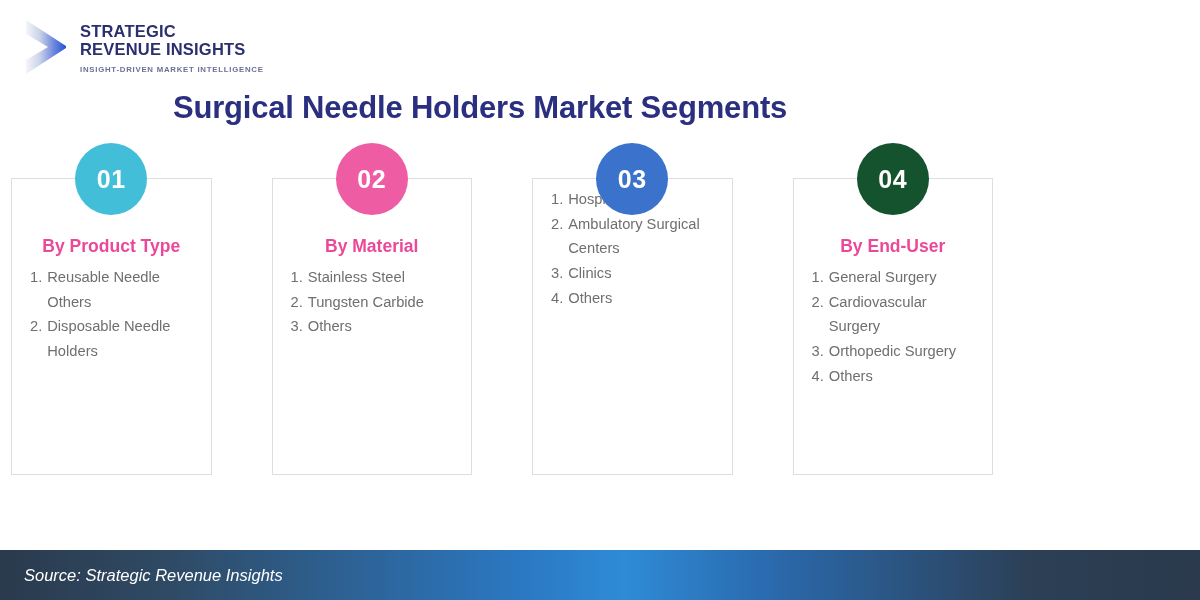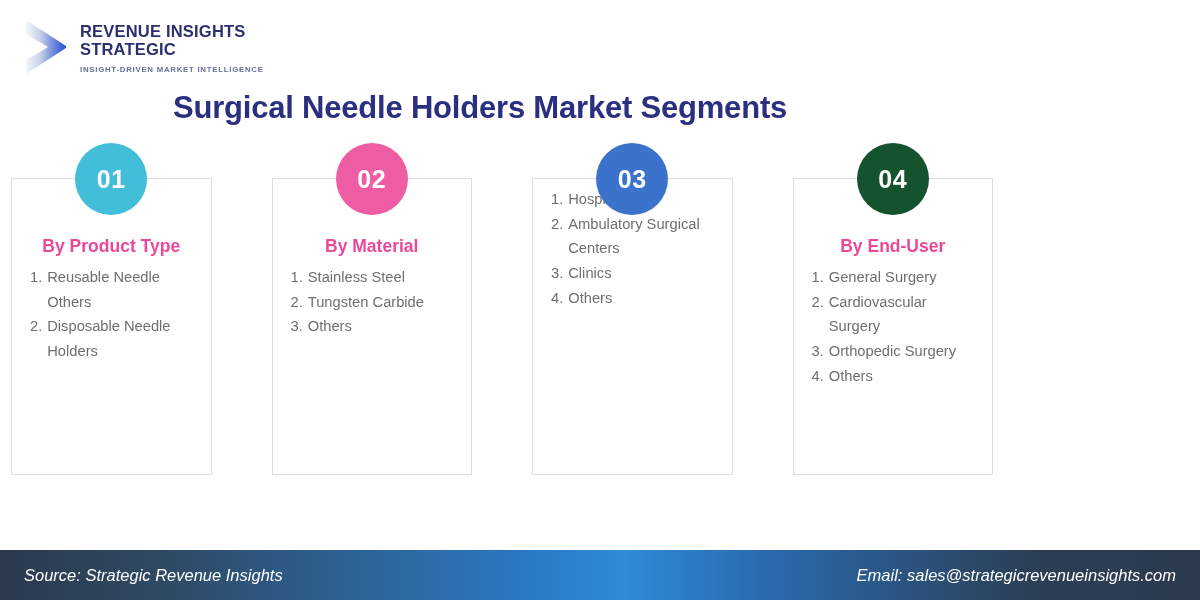--- a/index.html
+++ b/index.html
@@ -173,22 +173,22 @@
       <linearGradient id="chevGrad" x1="0" y1="0" x2="1" y2="0">
         <stop offset="0%" stop-color="#f4f6fa"></stop>
         <stop offset="35%" stop-color="#c9d2e8"></stop>
         <stop offset="70%" stop-color="#6d86dd"></stop>
         <stop offset="100%" stop-color="#2353d6"></stop>
       </linearGradient>
     </defs>
     <path d="M4 2 L4 16 L26 29 L4 42 L4 56 L44 30 L44 28 Z" fill="url(#chevGrad)"></path>
   </svg>
   <div class="logo-text">
+    <div class="logo-line">STRATEGIC</div>
     <div class="logo-line">REVENUE INSIGHTS</div>
-    <div class="logo-line">STRATEGIC</div>
     <div class="logo-tagline">INSIGHT-DRIVEN MARKET INTELLIGENCE</div>
   </div>
 </div>
 
 <div class="page-title">Surgical Needle Holders Market Segments</div>
 
 <div class="cards-row">
     <div class="card">
       <div class="card-badge" style="background: rgb(66, 190, 216);">01</div>
       <div class="card-heading">By Product Type</div>
@@ -261,14 +261,13 @@
         <li>
           <span class="li-num">4.</span>
           <span class="li-text">Others</span>
         </li>
       </ul>
     </div>
   </div>
 
 <div class="footer">
   <div class="footer-text">Source: Strategic Revenue Insights</div>
-  <div class="footer-text">Email: sales@strategicrevenueinsights.com</div>
 </div>
 
 </body></html>

